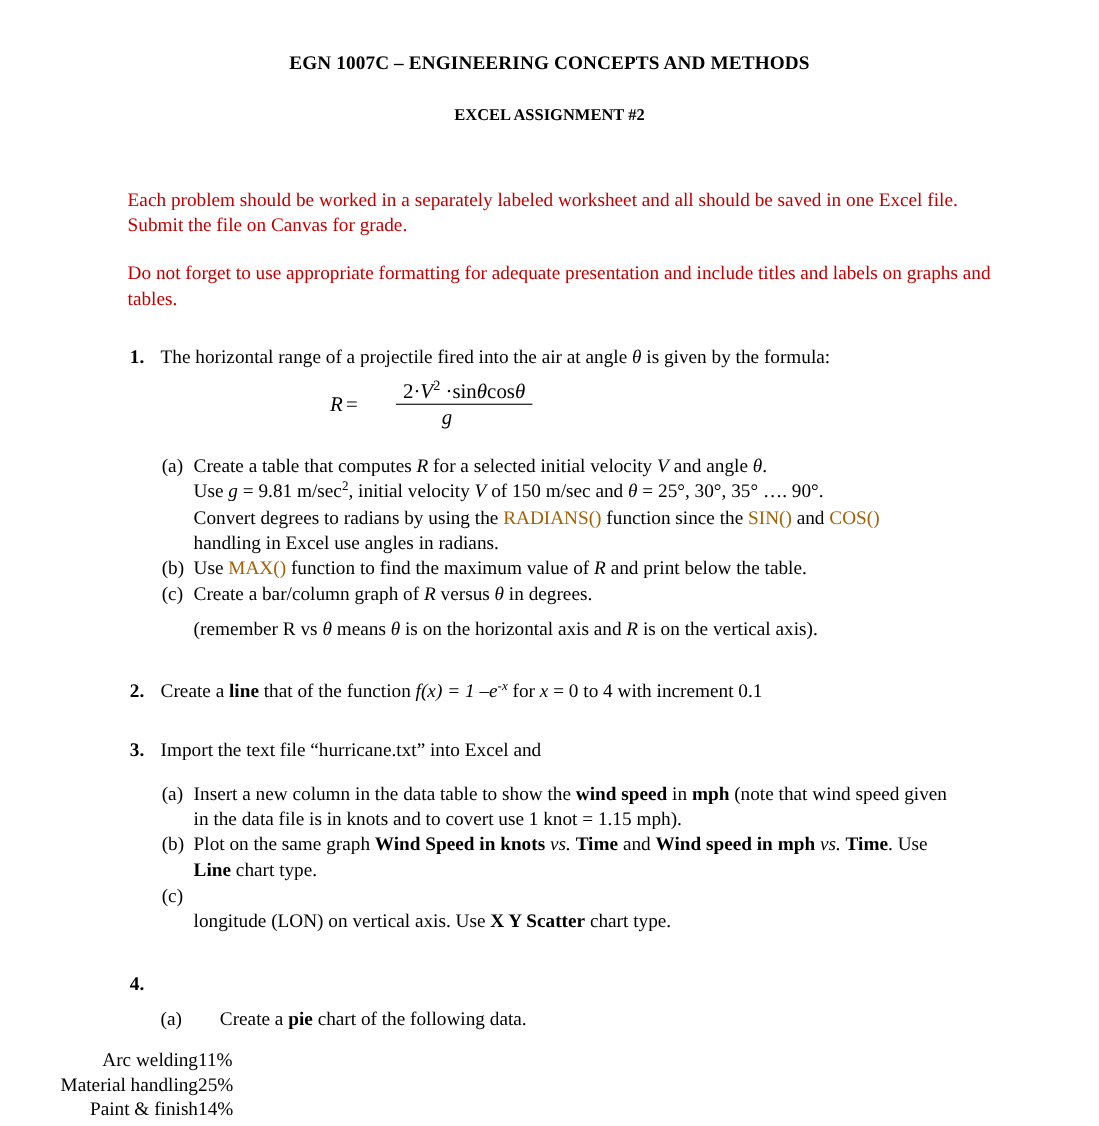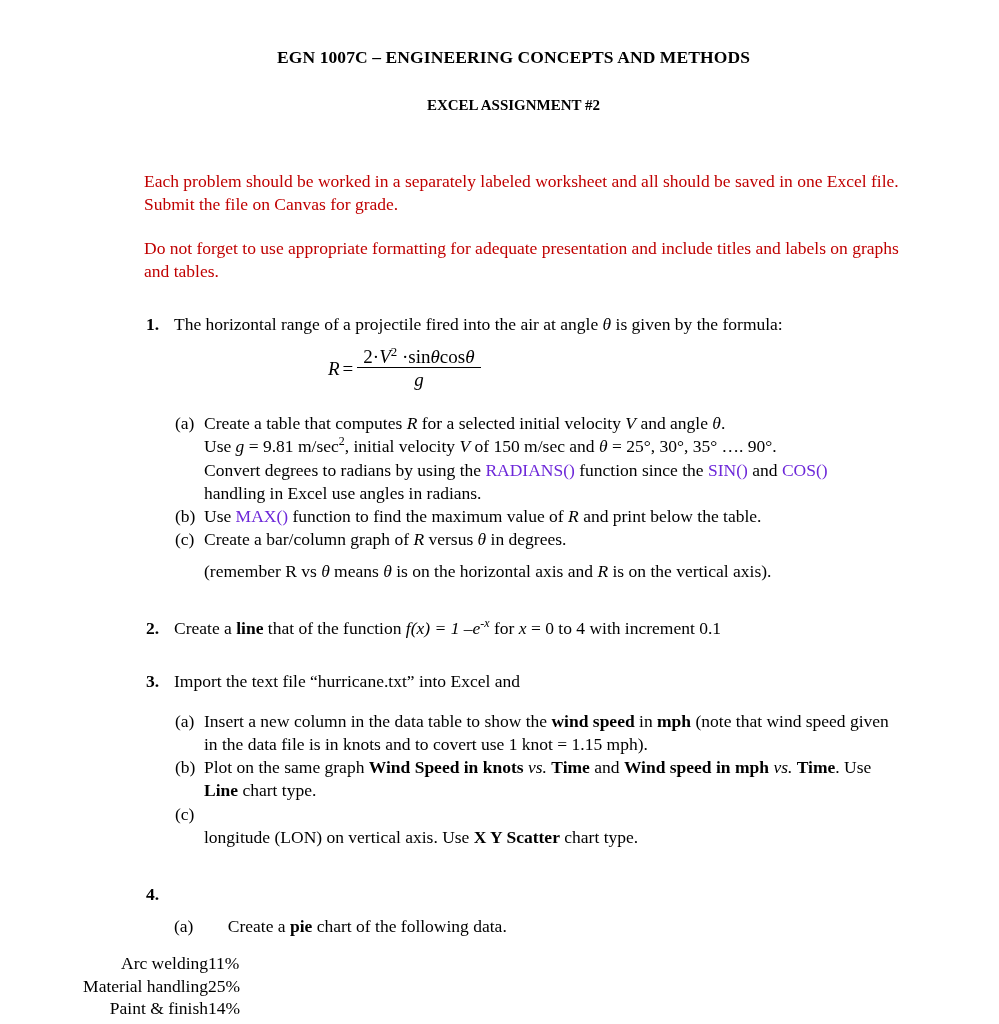--- a/index.html
+++ b/index.html
@@ -14,21 +14,20 @@
     color: #000000;
     font-size: 17px;
     line-height: 1.0;
     overflow: hidden;
   }
   .page {
     position: relative;
     width: 999px;
     height: 1024px;
     box-sizing: border-box;
-    padding-left: 28px;
   }
 
   
   .doc-title {
     text-align: center;
     font-weight: bold;
     font-size: 17.5px;
     letter-spacing: 0.1px;
     margin: 0;
     padding-top: 49px;
@@ -83,21 +82,21 @@
     top: 0;
     font-size: 17.5px;
   }
   .sub-cont {
     padding-left: 176px;
     padding-right: 92px;
     line-height: 1.33;
     font-size: 17.5px;
   }
 
-  .red { color: #6d28d9; }
+  .red { color: #a16207; }
   .ital { font-style: italic; }
   .bold { font-weight: bold; }
   sup { font-size: 0.68em; vertical-align: super; line-height: 0; }
 
   
   .formula {
     padding-left: 300px;
     padding-top: 11px;
     height: 66px;
     box-sizing: border-box;
@@ -123,20 +122,21 @@
   .frac {
     display: inline-block;
     vertical-align: middle;
     text-align: center;
   }
   .frac .numer {
     display: block;
     padding: 0 6px 1px 6px;
     border-bottom: 1.3px solid #000;
     white-space: nowrap;
+    margin-left: 31px;
   }
   .frac .denom {
     display: block;
     padding-top: 2px;
     font-style: italic;
   }
 
   
   .data-table {
     margin: 0;

